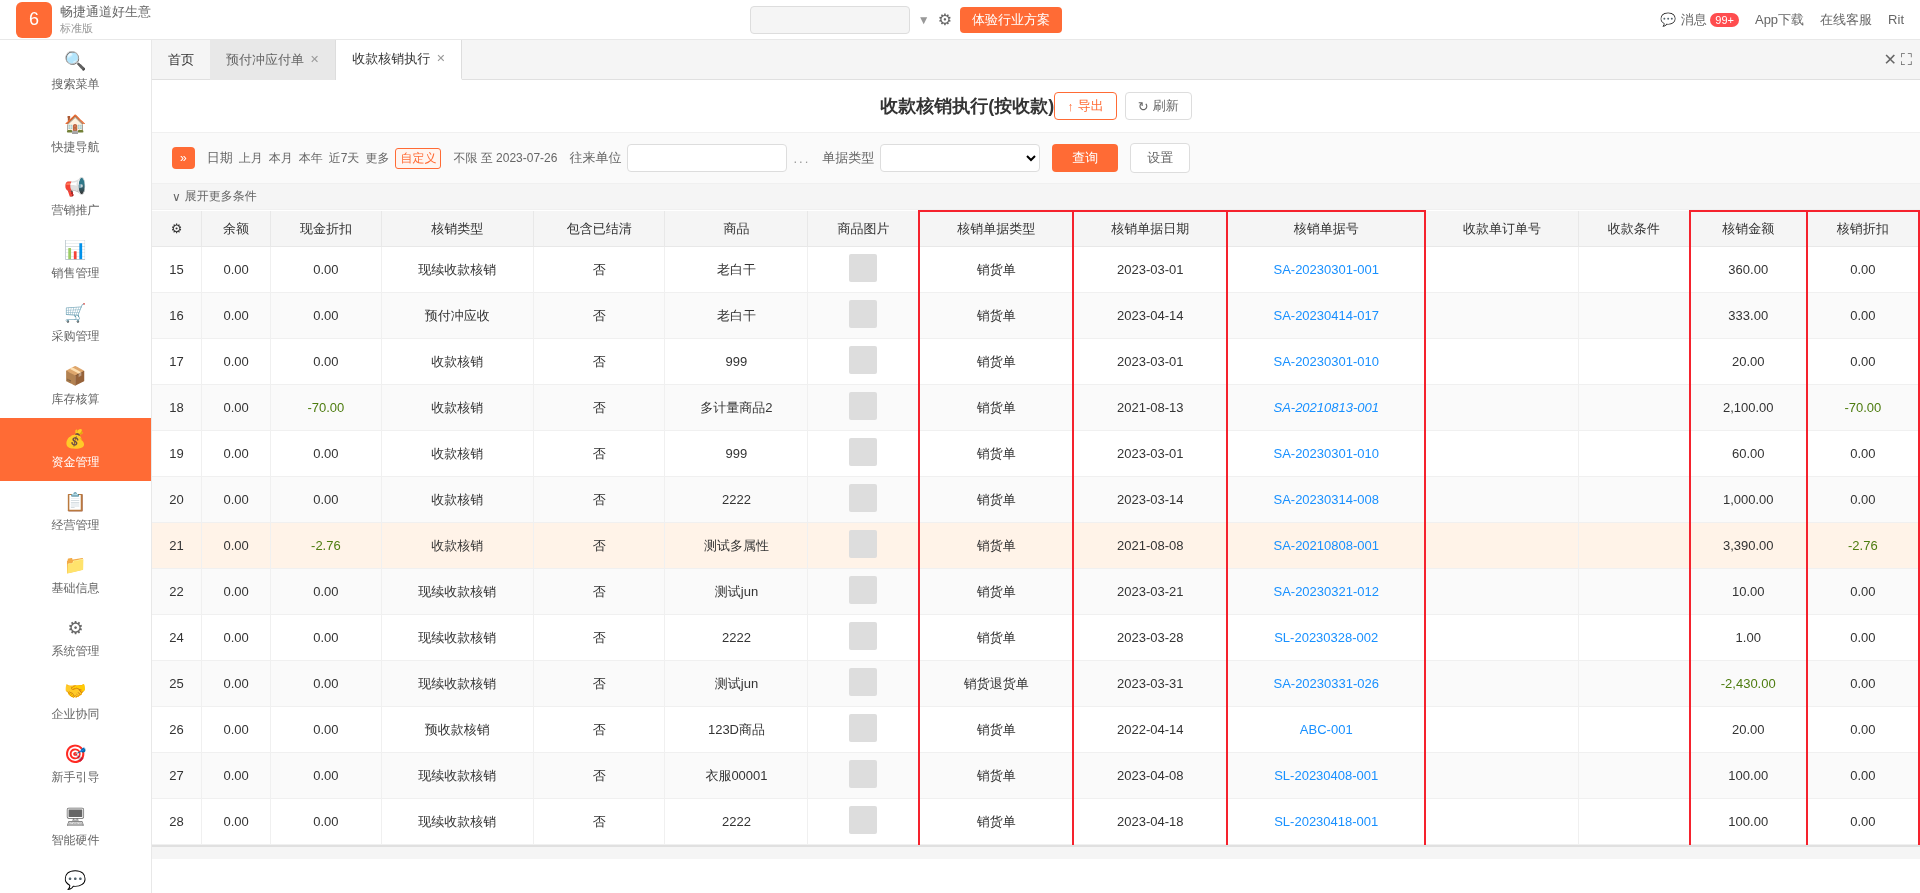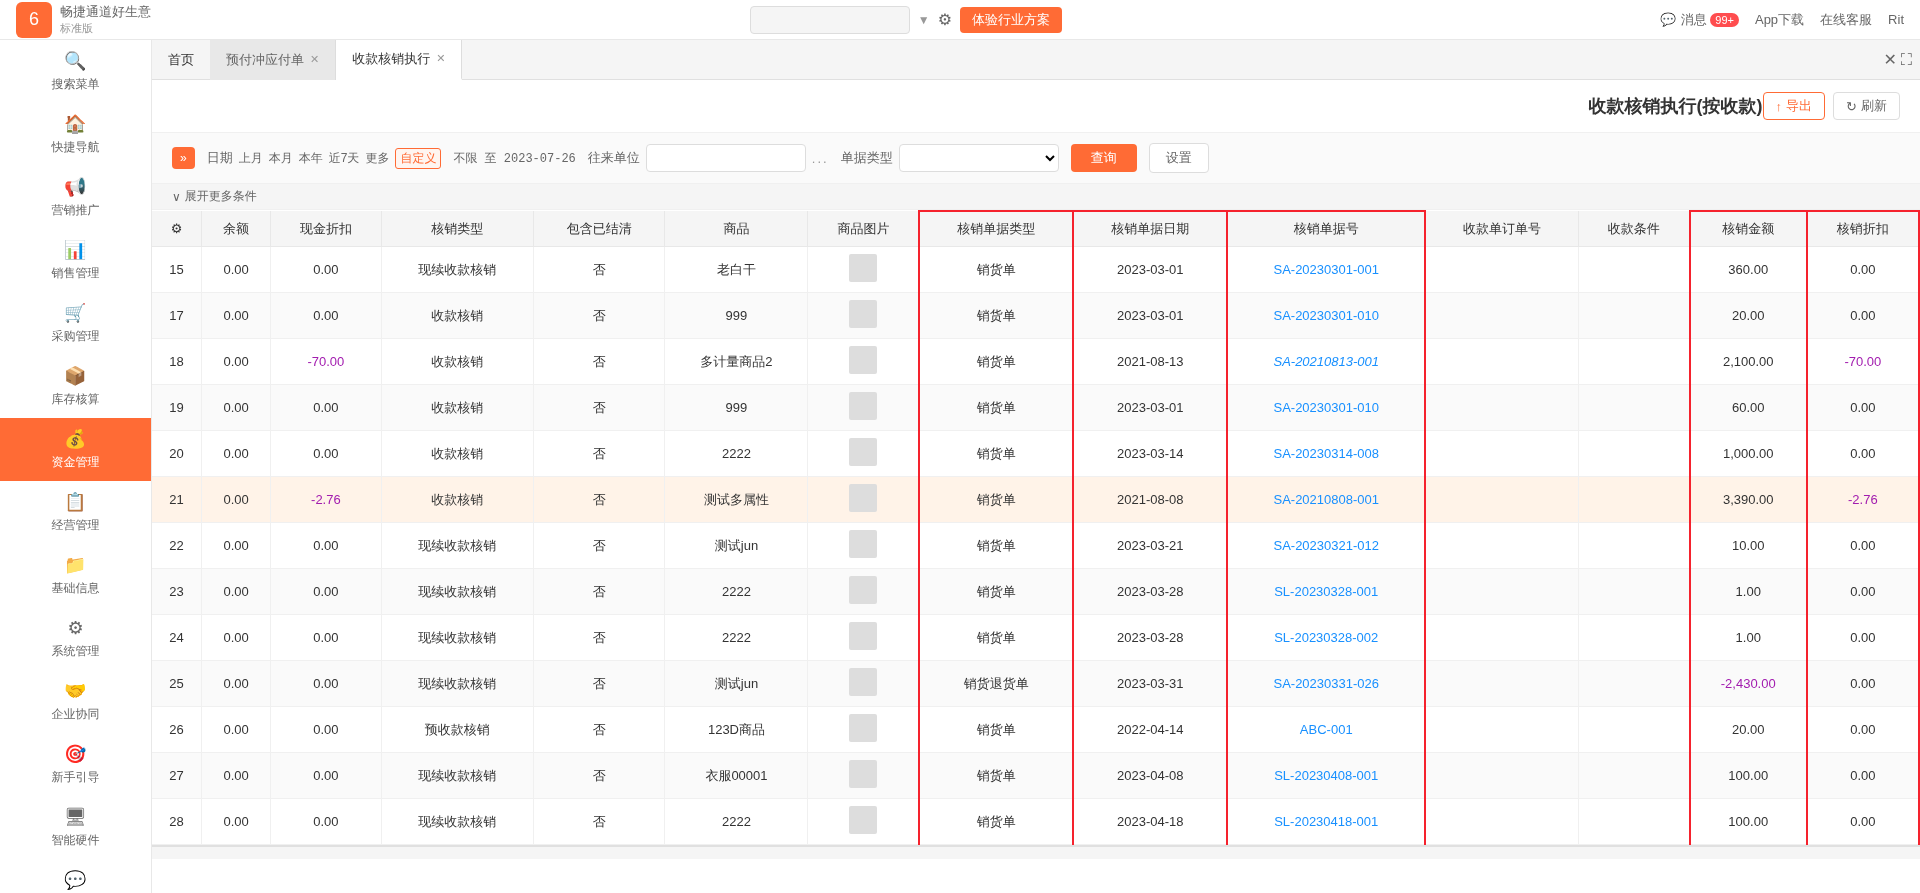--- a/index.html
+++ b/index.html
@@ -35,21 +35,21 @@
     .tab-bar { height: 40px; background: #f5f5f5; display: flex; align-items: center; border-bottom: 1px solid #e0e0e0; }
     .tab { height: 40px; padding: 0 16px; display: flex; align-items: center; gap: 6px; cursor: pointer; background: #e8e8e8; color: #666; font-size: 13px; border-right: 1px solid #ddd; }
     .tab.active { background: #fff; color: #333; border-bottom: 2px solid #fff; }
     .tab .close-icon { font-size: 11px; color: #999; cursor: pointer; }
     .tab-home { background: transparent; color: #333; border: none; }
     .tab-bar-actions { margin-left: auto; display: flex; align-items: center; gap: 4px; padding-right: 8px; }
     .tab-bar-btn { background: none; border: none; cursor: pointer; color: #666; font-size: 16px; }
 
     
     .page-content { flex: 1; overflow: hidden; display: flex; flex-direction: column; background: #fff; }
-    .page-header { padding: 12px 20px; display: flex; align-items: center; justify-content: flex-end; border-bottom: 1px solid #f0f0f0; }
+    .page-header { padding: 12px 20px; display: flex; align-items: center; justify-content: center; border-bottom: 1px solid #f0f0f0; }
     .page-title { font-size: 18px; font-weight: bold; color: #333; }
     .header-actions { display: flex; gap: 8px; }
     .btn-export { border: 1px solid #ff6b35; color: #ff6b35; background: white; border-radius: 4px; padding: 4px 12px; cursor: pointer; font-size: 13px; display: flex; align-items: center; gap: 4px; }
     .btn-refresh { border: 1px solid #ddd; color: #666; background: white; border-radius: 4px; padding: 4px 12px; cursor: pointer; font-size: 13px; display: flex; align-items: center; gap: 4px; }
 
     
     .filter-bar { padding: 10px 20px; background: #fafafa; border-bottom: 1px solid #f0f0f0; display: flex; align-items: center; gap: 12px; flex-wrap: wrap; }
     .filter-collapse-btn { background: #ff6b35; color: white; border: none; border-radius: 4px; padding: 4px 8px; cursor: pointer; font-size: 12px; }
     .filter-item { display: flex; align-items: center; gap: 6px; font-size: 13px; color: #333; }
     .filter-label { color: #666; }
@@ -66,21 +66,21 @@
 
     
     .table-container { flex: 1; overflow: auto; padding: 0; position: relative; }
     table { width: 100%; border-collapse: collapse; font-size: 13px; }
     thead tr { background: #f5f5f5; }
     th { padding: 8px 8px; text-align: center; border-bottom: 1px solid #e8e8e8; border-right: 1px solid #e8e8e8; color: #333; font-weight: 500; white-space: nowrap; position: sticky; top: 0; background: #f5f5f5; z-index: 10; }
     td { padding: 7px 8px; text-align: center; border-bottom: 1px solid #f0f0f0; border-right: 1px solid #f0f0f0; white-space: nowrap; }
     tr:nth-child(even) { background: #fafafa; }
     .highlighted-row { background: #fff3e8 !important; }
     .link-text { color: #1890ff; cursor: pointer; text-decoration: none; }
-    .text-red { color: #a21caf; }
+    .text-red { color: #4d7c0f; }
 
     
     .table-footer { background: #f5f5f5; border-top: 2px solid #e0e0e0; display: flex; justify-content: flex-end; padding: 6px 12px; font-weight: bold; font-size: 13px; }
 
     
     ::-webkit-scrollbar { width: 6px; height: 6px; }
     ::-webkit-scrollbar-track { background: #f1f1f1; }
     ::-webkit-scrollbar-thumb { background: #ccc; border-radius: 3px; }
   </style>
 </head>
@@ -215,21 +215,21 @@
           <span class="filter-label">日期</span>
           <div class="filter-date-links">
             <a>上月</a>
             <a>本月</a>
             <a>本年</a>
             <a>近7天</a>
             <a>更多</a>
           </div>
           <span class="filter-date-custom">自定义</span>
         </div>
-        <div style="font-size:12px;color:#666;font-family:Liberation Mono, monospace;">不限 至 2023-07-26</div>
+        <div style="font-size:12px;color:#666;">不限 至 2023-07-26</div>
         <div class="filter-item">
           <span class="filter-label">往来单位</span>
           <input class="filter-input" type="text" style="">
           <span class="filter-dots">...</span>
         </div>
         <div class="filter-item">
           <span class="filter-label">单据类型</span>
           <select class="filter-select">
             <option></option>
           </select>
@@ -276,20 +276,36 @@
       <td><span style="display:inline-block;width:28px;height:28px;background:#ddd;border-radius:2px;"></span></td>
       <td style="border-left:2px solid #f5222d;border-right:2px solid #f5222d;">销货单</td>
       <td style="border-left:2px solid #f5222d;border-right:2px solid #f5222d;">2023-03-01</td>
       <td style="border-left:2px solid #f5222d;border-right:2px solid #f5222d;"><a class="link-text">SA-20230301-001</a></td>
       <td></td>
       <td></td>
       <td class="" style="border-left:2px solid #f5222d;border-right:2px solid #f5222d;">360.00</td>
       <td class="" style="border-left:2px solid #f5222d;border-right:2px solid #f5222d;">0.00</td>
     </tr>
               <tr>
+      <td>16</td>
+      <td>0.00</td>
+      <td class="">0.00</td>
+      <td>预付冲应收</td>
+      <td>否</td>
+      <td>老白干</td>
+      <td><span style="display:inline-block;width:28px;height:28px;background:#ddd;border-radius:2px;"></span></td>
+      <td style="border-left:2px solid #f5222d;border-right:2px solid #f5222d;">销货单</td>
+      <td style="border-left:2px solid #f5222d;border-right:2px solid #f5222d;">2023-04-14</td>
+      <td style="border-left:2px solid #f5222d;border-right:2px solid #f5222d;"><a class="link-text">SA-20230414-017</a></td>
+      <td></td>
+      <td></td>
+      <td class="" style="border-left:2px solid #f5222d;border-right:2px solid #f5222d;">333.00</td>
+      <td class="" style="border-left:2px solid #f5222d;border-right:2px solid #f5222d;">0.00</td>
+    </tr>
+              <tr>
       <td>17</td>
       <td>0.00</td>
       <td class="">0.00</td>
       <td>收款核销</td>
       <td>否</td>
       <td>999</td>
       <td><span style="display:inline-block;width:28px;height:28px;background:#ddd;border-radius:2px;"></span></td>
       <td style="border-left:2px solid #f5222d;border-right:2px solid #f5222d;">销货单</td>
       <td style="border-left:2px solid #f5222d;border-right:2px solid #f5222d;">2023-03-01</td>
       <td style="border-left:2px solid #f5222d;border-right:2px solid #f5222d;"><a class="link-text">SA-20230301-010</a></td>
@@ -369,36 +385,20 @@
       <td>现续收款核销</td>
       <td>否</td>
       <td>测试jun</td>
       <td><span style="display:inline-block;width:28px;height:28px;background:#ddd;border-radius:2px;"></span></td>
       <td style="border-left:2px solid #f5222d;border-right:2px solid #f5222d;">销货单</td>
       <td style="border-left:2px solid #f5222d;border-right:2px solid #f5222d;">2023-03-21</td>
       <td style="border-left:2px solid #f5222d;border-right:2px solid #f5222d;"><a class="link-text">SA-20230321-012</a></td>
       <td></td>
       <td></td>
       <td class="" style="border-left:2px solid #f5222d;border-right:2px solid #f5222d;">10.00</td>
-      <td class="" style="border-left:2px solid #f5222d;border-right:2px solid #f5222d;">0.00</td>
-    </tr>
-              <tr>
-      <td>23</td>
-      <td>0.00</td>
-      <td class="">0.00</td>
-      <td>现续收款核销</td>
-      <td>否</td>
-      <td>2222</td>
-      <td><span style="display:inline-block;width:28px;height:28px;background:#ddd;border-radius:2px;"></span></td>
-      <td style="border-left:2px solid #f5222d;border-right:2px solid #f5222d;">销货单</td>
-      <td style="border-left:2px solid #f5222d;border-right:2px solid #f5222d;">2023-03-28</td>
-      <td style="border-left:2px solid #f5222d;border-right:2px solid #f5222d;"><a class="link-text">SL-20230328-001</a></td>
-      <td></td>
-      <td></td>
-      <td class="" style="border-left:2px solid #f5222d;border-right:2px solid #f5222d;">1.00</td>
       <td class="" style="border-left:2px solid #f5222d;border-right:2px solid #f5222d;">0.00</td>
     </tr>
               <tr>
       <td>24</td>
       <td>0.00</td>
       <td class="">0.00</td>
       <td>现续收款核销</td>
       <td>否</td>
       <td>2222</td>
       <td><span style="display:inline-block;width:28px;height:28px;background:#ddd;border-radius:2px;"></span></td>

